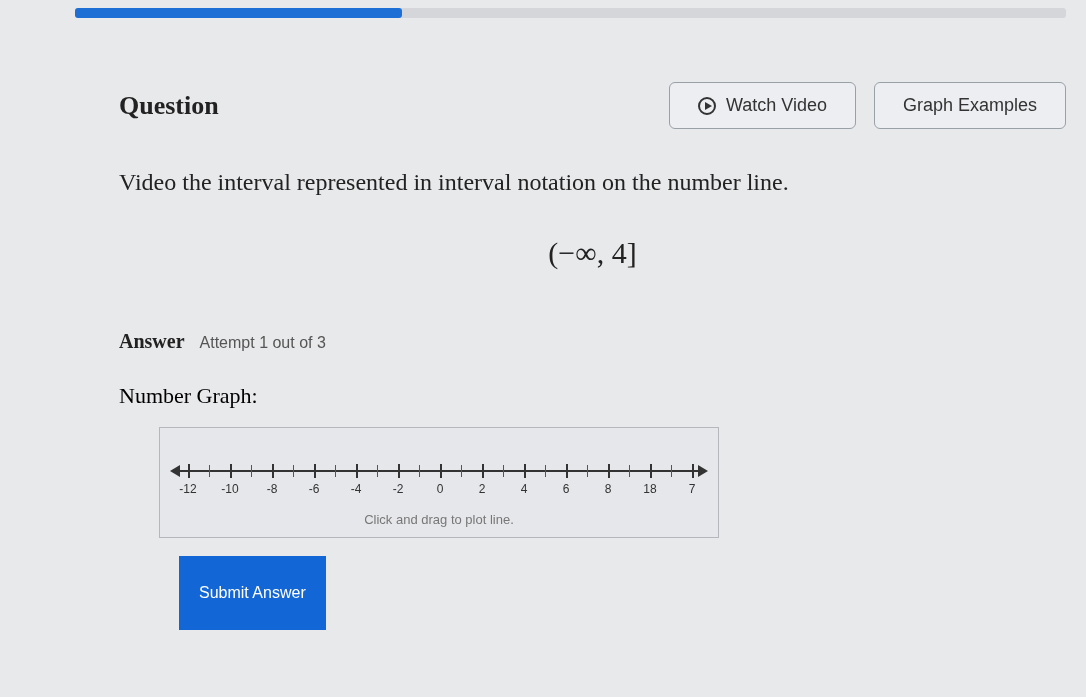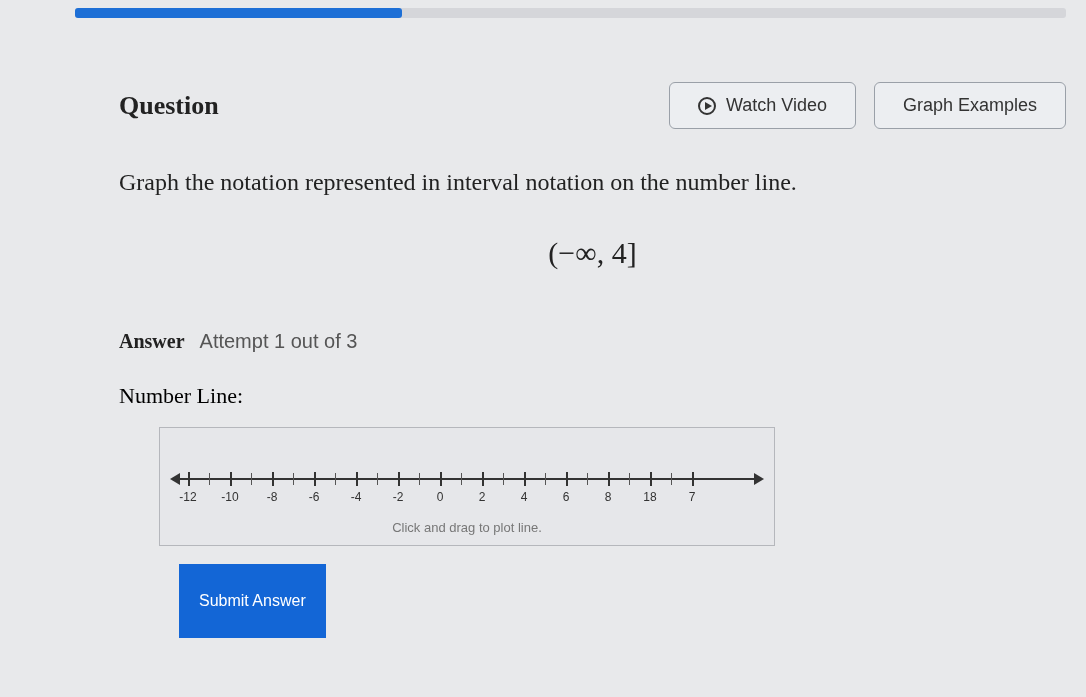--- a/index.html
+++ b/index.html
@@ -94,29 +94,29 @@
     text-align: center;
     margin-bottom: 60px;
   }
   .answer-row {
     font-family: Georgia, serif;
     font-size: 20px;
     color: #222;
     margin-bottom: 30px;
   }
   .answer-row .bold { font-weight: bold; }
-  .answer-row .attempt { font-family: Arial, sans-serif; color: #555; font-size: 20px; margin-left: 10px;}
+  .answer-row .attempt { font-family: Arial, sans-serif; color: #555; font-size: 16px; margin-left: 10px;}
   .nl-label {
     font-size: 22px;
     margin-bottom: 18px;
   }
   .numline-box {
     border: 1px solid #b5b7bc;
-    width: 616px;
-    padding: 38px 10px 10px 10px;
+    width: 560px;
+    padding: 30px 10px 10px 10px;
     background: #e6e7ea;
     margin-left: 40px;
   }
   .numline {
     position: relative;
     height: 50px;
   }
   .axis {
     position: absolute;
     top: 12px;
@@ -184,30 +184,30 @@
       <div class="btn">
         <span class="play-icon"></span>
         <span>Watch Video</span>
       </div>
       <div class="btn">
         <span>Graph Examples</span>
       </div>
     </div>
   </div>
 
-  <div class="prompt">Graph the notation represented in interval notation on the number line.</div>
+  <div class="prompt">Video the interval represented in interval notation on the number line.</div>
 
   <div class="interval">(−∞, 4]</div>
 
   <div class="answer-row">
     <span class="bold">Answer</span>
     <span class="attempt">Attempt 1 out of 3</span>
   </div>
 
-  <div class="nl-label">Number Line:</div>
+  <div class="nl-label">Number Graph:</div>
 
   <div class="numline-box">
     <div class="numline" id="numline">
       <span class="arrow-left"></span>
       <div class="axis"></div>
       <span class="arrow-right"></span>
     <div class="tick major" style="left: 18px;"></div>
         <div class="tick-label" style="left: 18px;">-12</div>
         <div class="tick" style="left: 39px;"></div>
         <div class="tick major" style="left: 60px;"></div>

